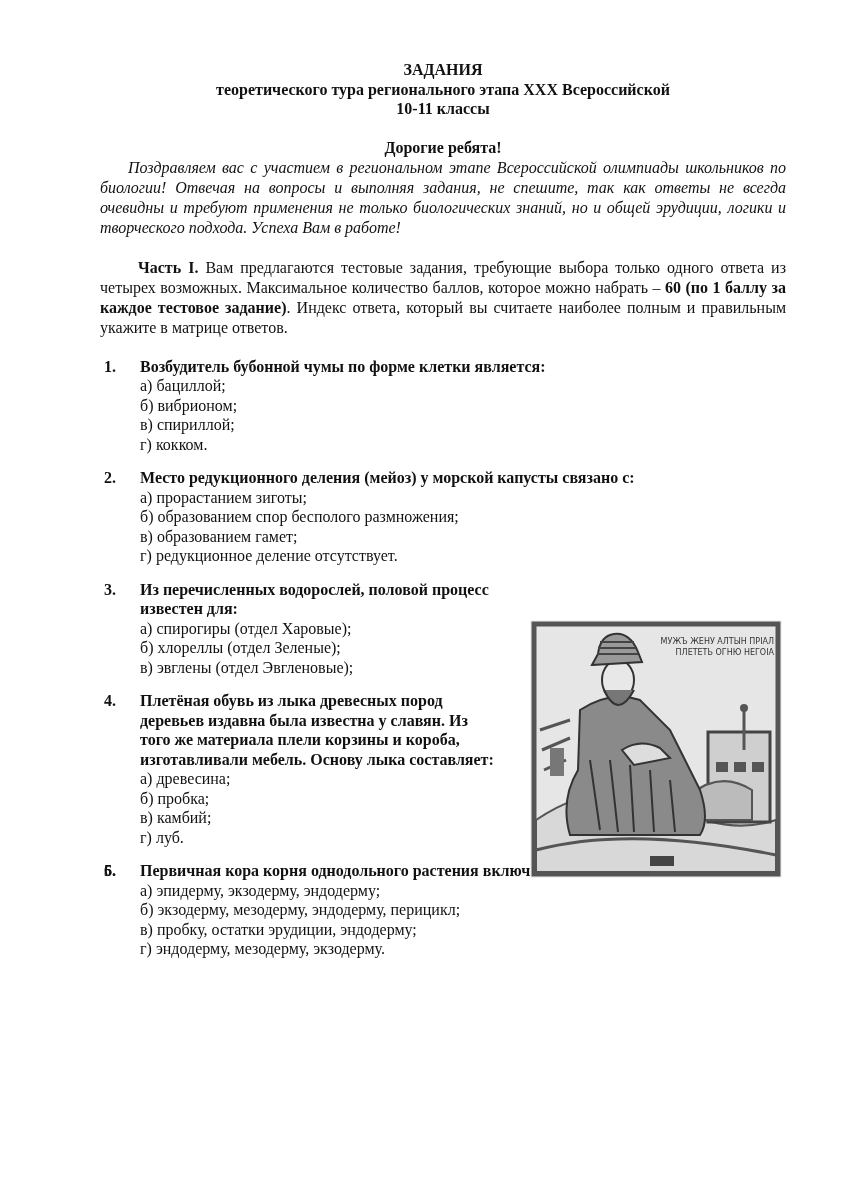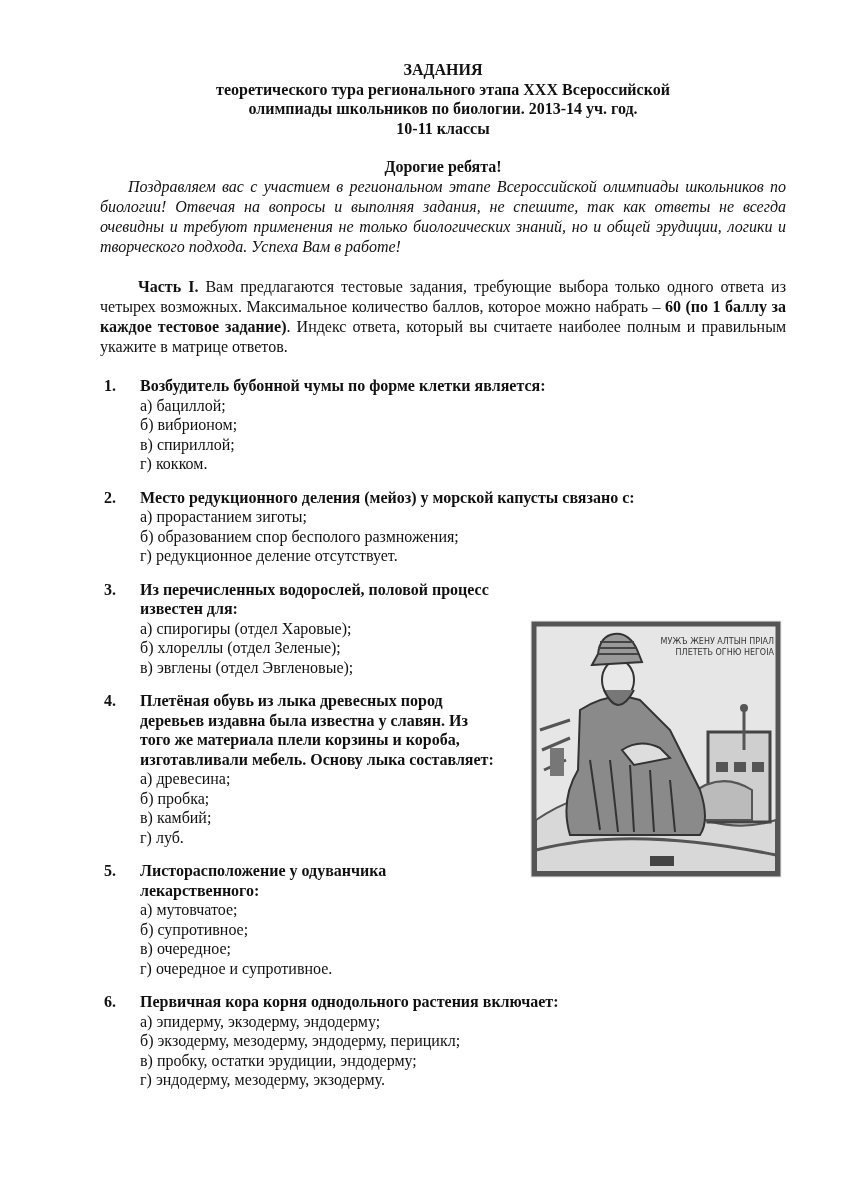--- a/index.html
+++ b/index.html
@@ -24,21 +24,20 @@
   .q.narrow .opt { white-space: normal; }
   .figure { position: absolute; left: 530px; top: 620px; width: 252px; height: 258px; text-align: right; }
 </style>
 </head>
 <body>
 
 <div class="page">
   <div class="title">
     <div>ЗАДАНИЯ</div>
     <div>теоретического тура регионального этапа XXX Всероссийской</div>
-    <div>олимпиады школьников по биологии. 2013-14 уч. год.</div>
     <div>10-11 классы</div>
   </div>
 
   <div class="greet-head">Дорогие ребята!</div>
   <div class="greet">Поздравляем вас с участием в региональном этапе Всероссийской олимпиады школьников по биологии! Отвечая на вопросы и выполняя задания, не спешите, так как ответы не всегда очевидны и требуют применения не только биологических знаний, но и общей эрудиции, логики и творческого подхода. Успеха Вам в работе!</div>
 
   <div class="part"><b>Часть I.</b><span> Вам предлагаются тестовые задания, требующие выбора только одного ответа из четырех возможных. Максимальное количество баллов, которое можно набрать – </span><b>60 (по 1 баллу за каждое тестовое задание)</b><span>. Индекс ответа, который вы считаете наиболее полным и правильным укажите в матрице ответов.</span></div>
 
   <div id="questions">
       <div class="q" style="margin-top: 19px;">
@@ -50,20 +49,21 @@
           <div class="opt">в) спириллой;</div>
           <div class="opt">г) кокком.</div>
         </div>
       </div>
       <div class="q">
         <span class="num">2.</span>
         <div class="body">
           <div class="stem">Место редукционного деления (мейоз) у морской капусты связано с:</div>
           <div class="opt">а) прорастанием зиготы;</div>
           <div class="opt">б) образованием спор бесполого размножения;</div>
+          <div class="opt">в) образованием гамет;</div>
           <div class="opt">г) редукционное деление отсутствует.</div>
         </div>
       </div>
       <div class="q narrow">
         <span class="num">3.</span>
         <div class="body">
           <div class="stem">Из перечисленных водорослей, половой процесс известен для:</div>
           <div class="opt">а) спирогиры (отдел Харовые);</div>
           <div class="opt">б) хлореллы (отдел Зеленые);</div>
           <div class="opt">в) эвглены (отдел Эвгленовые);</div>
@@ -74,27 +74,20 @@
         <div class="body">
           <div class="stem">Плетёная обувь из лыка древесных пород деревьев издавна была известна у славян. Из того же материала плели корзины и короба, изготавливали мебель. Основу лыка составляет:</div>
           <div class="opt">а) древесина;</div>
           <div class="opt">б) пробка;</div>
           <div class="opt">в) камбий;</div>
           <div class="opt">г) луб.</div>
         </div>
       </div>
       <div class="q narrow">
         <span class="num">5.</span>
-        <div class="body">
-          <div class="stem">Листорасположение у одуванчика лекарственного:</div>
-          <div class="opt">а) мутовчатое;</div>
-          <div class="opt">б) супротивное;</div>
-          <div class="opt">в) очередное;</div>
-          <div class="opt">г) очередное и супротивное.</div>
-        </div>
       </div>
       <div class="q">
         <span class="num">6.</span>
         <div class="body">
           <div class="stem">Первичная кора корня однодольного растения включает:</div>
           <div class="opt">а) эпидерму, экзодерму, эндодерму;</div>
           <div class="opt">б) экзодерму, мезодерму, эндодерму, перицикл;</div>
           <div class="opt">в) пробку, остатки эрудиции, эндодерму;</div>
           <div class="opt">г)  эндодерму, мезодерму, экзодерму.</div>
         </div>

